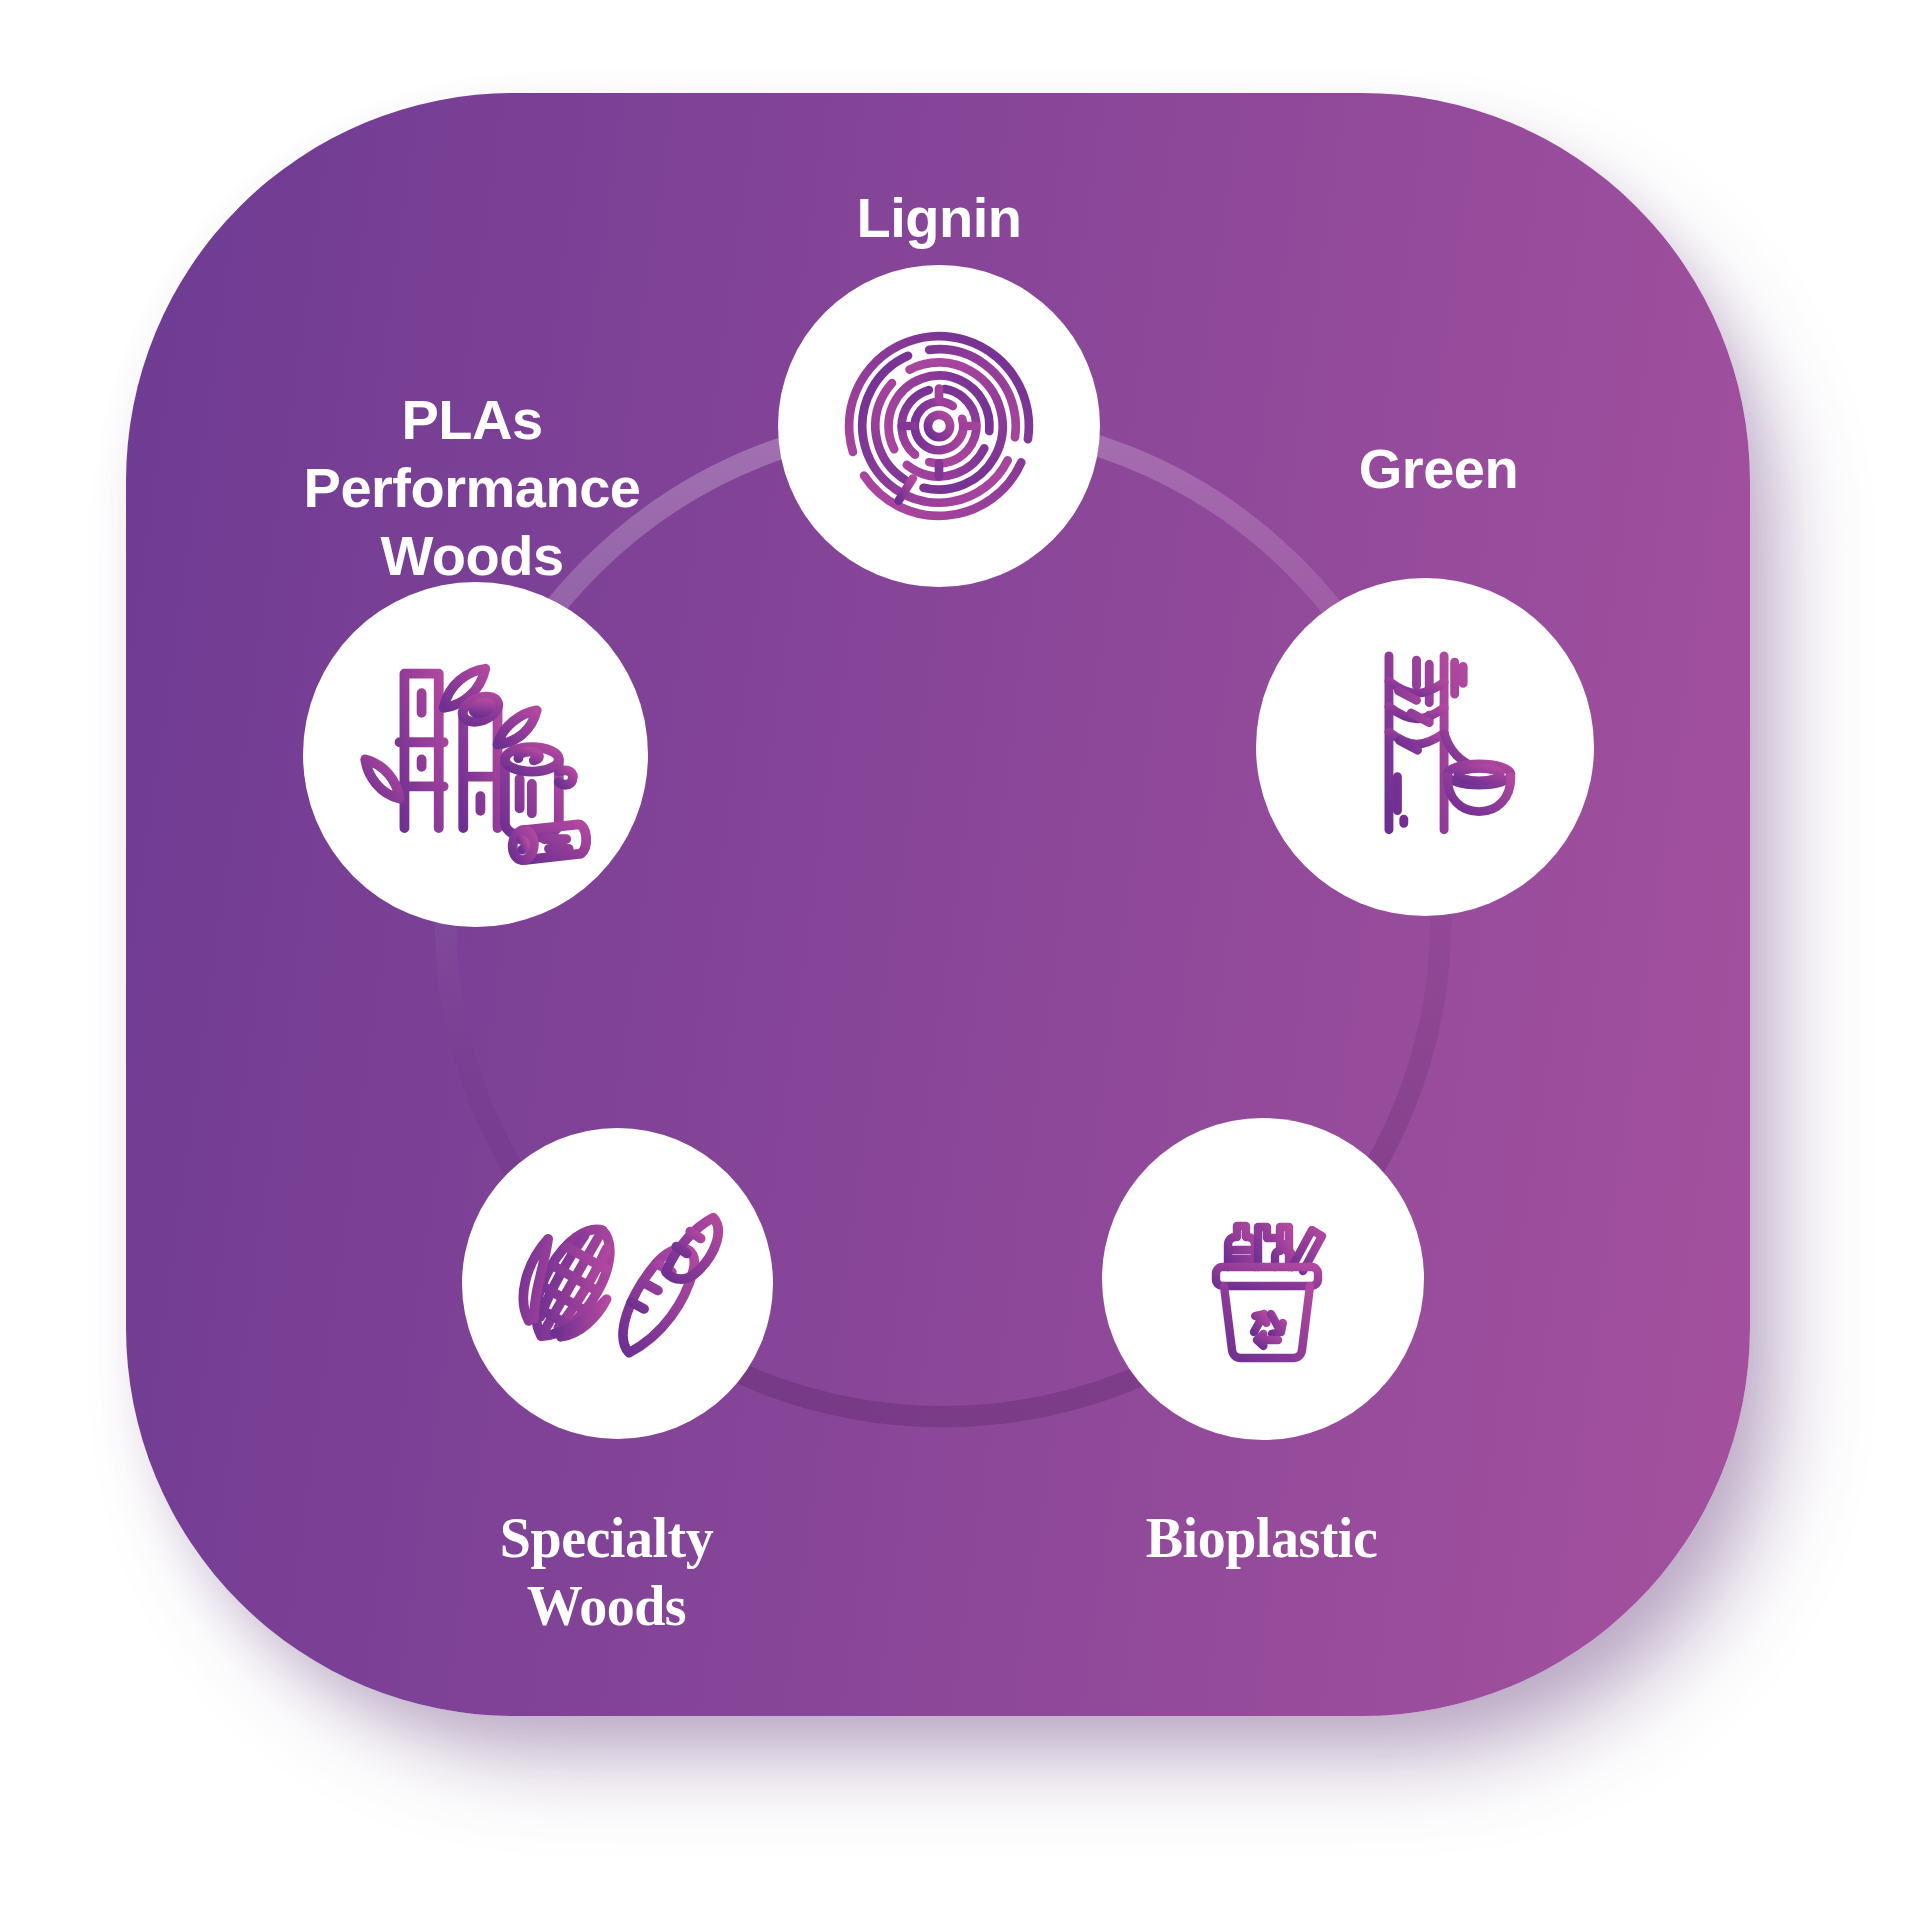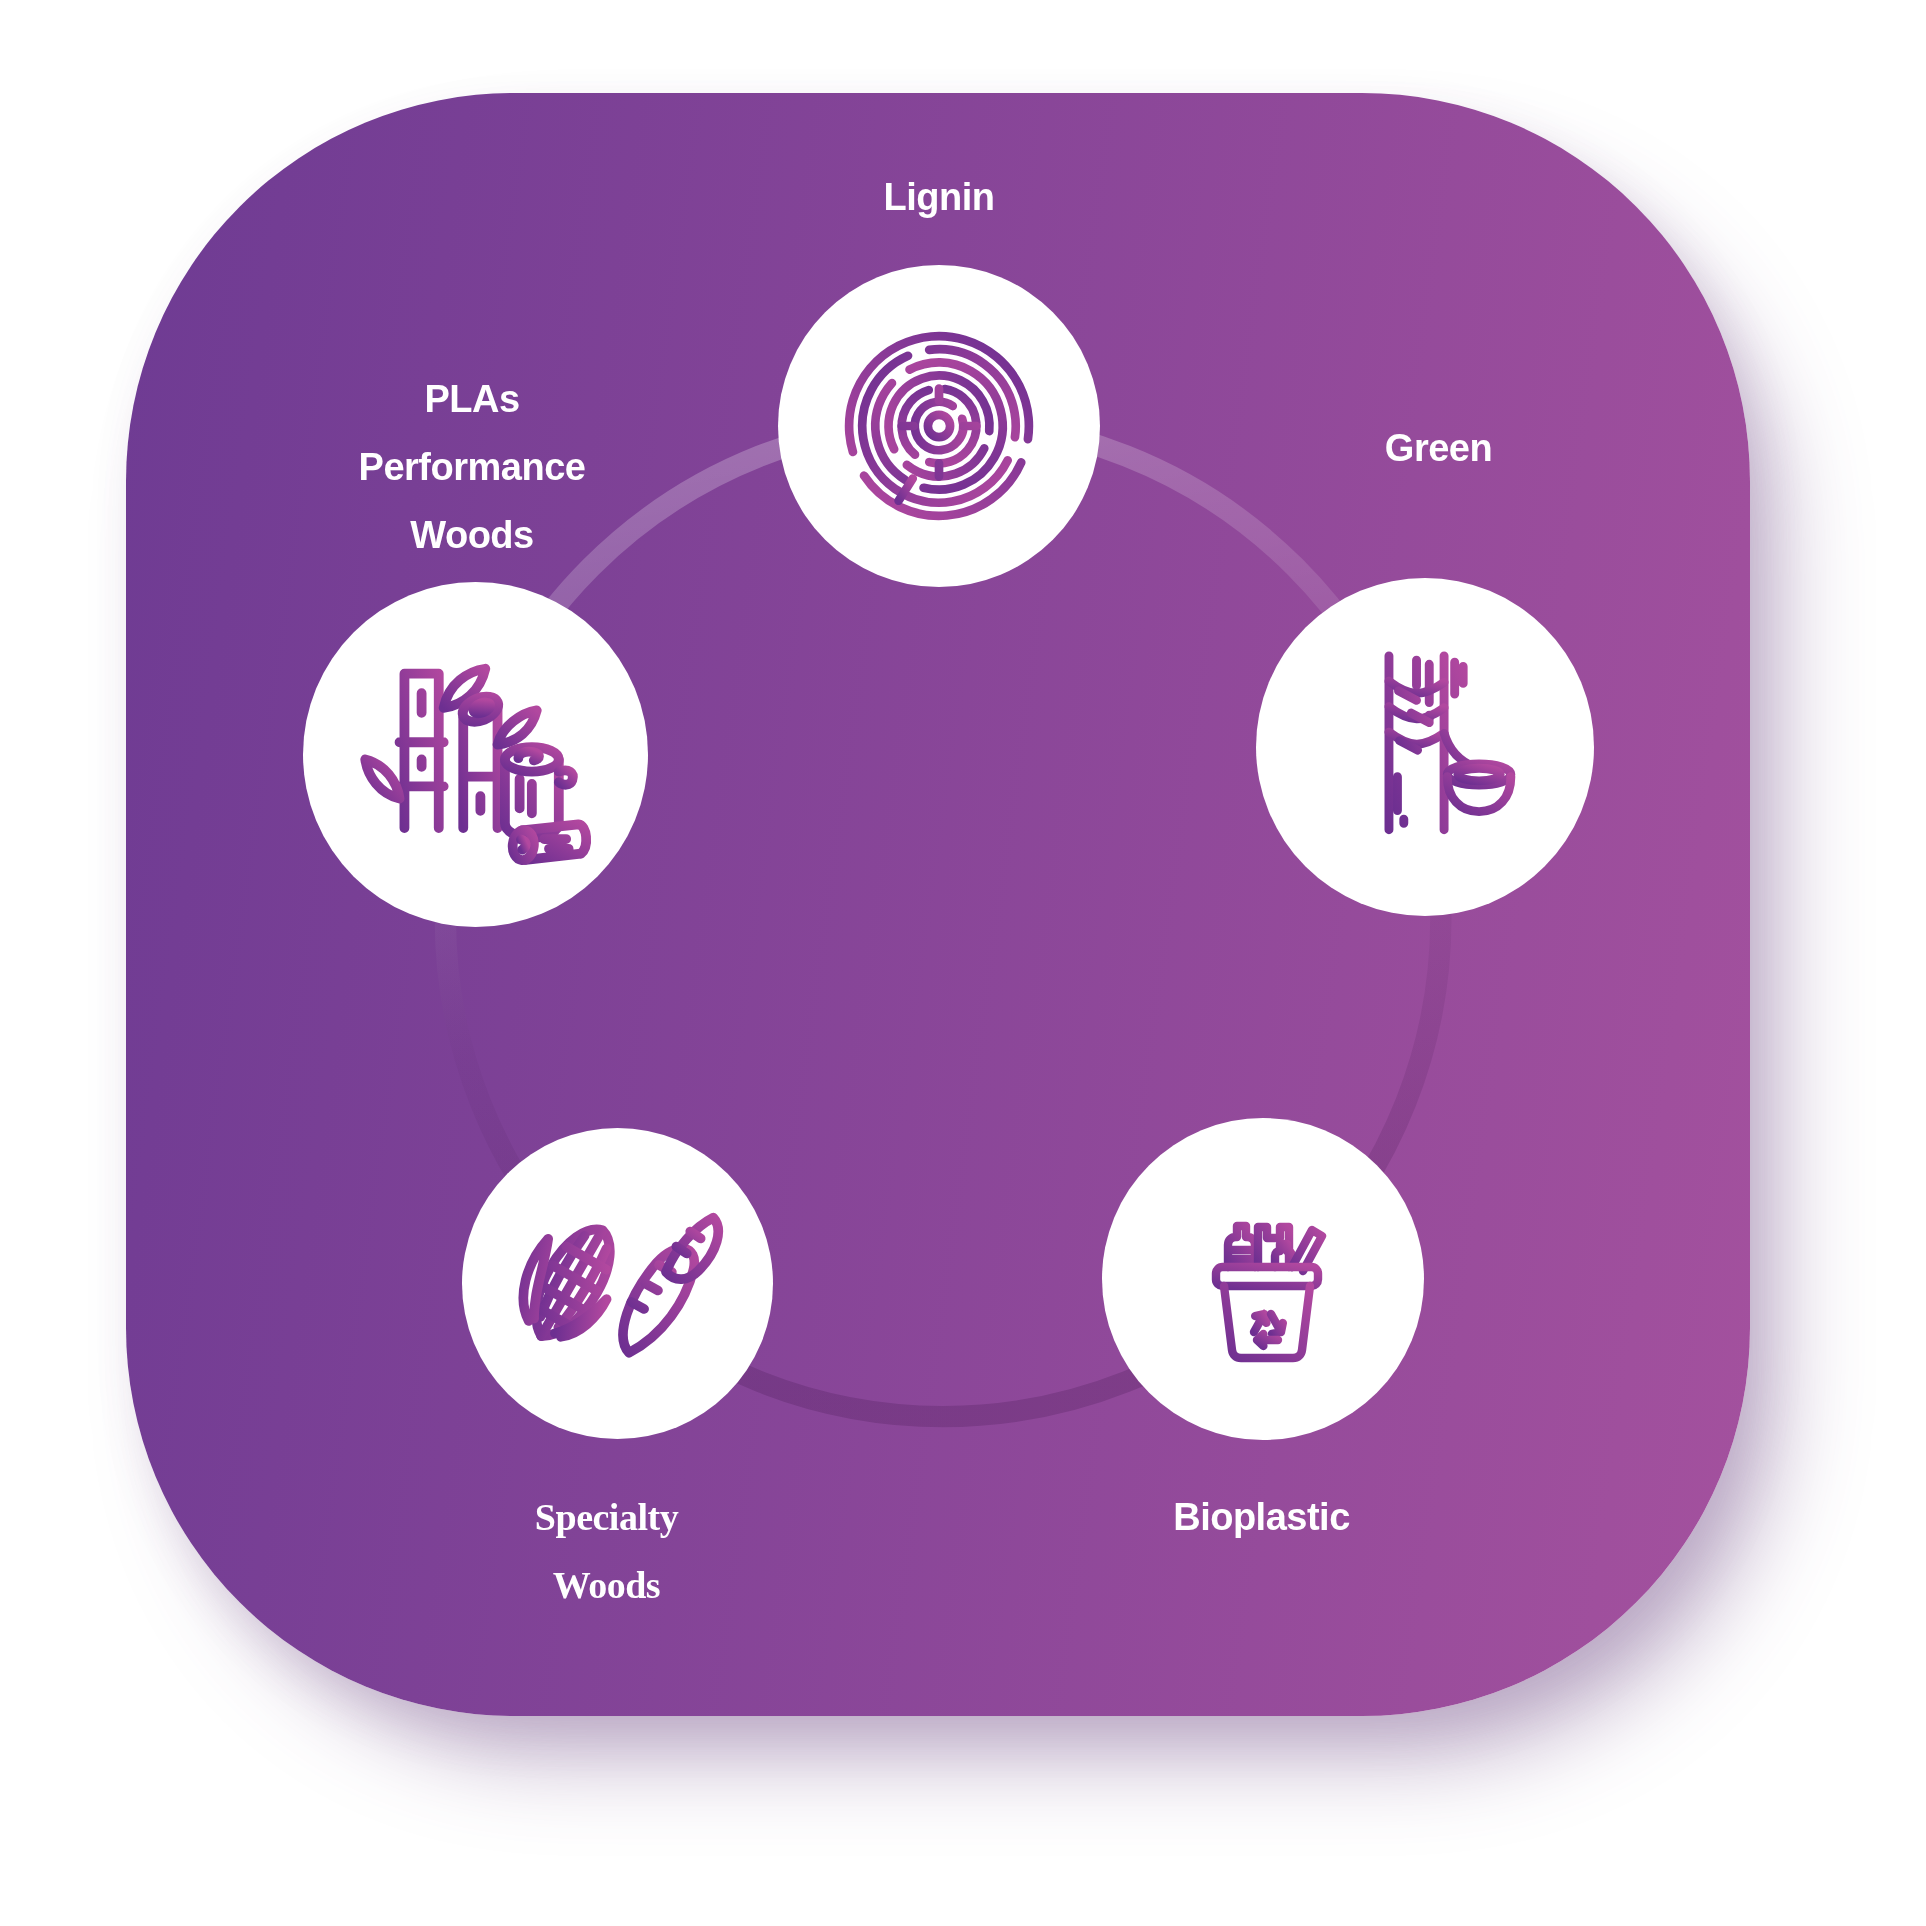--- a/index.html
+++ b/index.html
@@ -48,31 +48,32 @@
   .circle-lignin      { left: 778px;  top: 265px;  width: 322px; height: 322px; }
   .circle-hpw         { left: 303px;  top: 582px;  width: 345px; height: 345px; }
   .circle-green-rubber{ left: 1256px; top: 578px;  width: 338px; height: 338px; }
   .circle-plas        { left: 462px;  top: 1128px; width: 311px; height: 311px; }
   .circle-bioplastic  { left: 1102px; top: 1118px; width: 322px; height: 322px; }
 
   .label {
     position: absolute;
     color: var(--label_text, #ffffff);
     font-weight: 700;
-    font-size: 38px;
+    font-size: 56px;
     line-height: 68px;
     letter-spacing: -0.5px;
     text-align: center;
     z-index: 3;
+    margin-top: 21px;
   }
   .label-lignin         { left: 745px;  top: 163px;  width: 388px; }
   .label-hpw            { left: 181px;  top: 365px;  width: 582px; }
   .label-green-rubber   { left: 1196px; top: 414px;  width: 485px; }
   .label-specialty-plas { left: 364px;  top: 1483px; width: 485px; font-family: Liberation Serif, serif; }
-  .label-bioplastic     { left: 1019px; top: 1483px; width: 485px; }
+  .label-bioplastic     { left: 1019px; top: 1483px; width: 485px; font-family: Liberation Serif, serif; }
 </style>
 </head>
 <body>
 
 <div class="stage">
 
   <div class="card"></div>
 
   <svg class="ring-layer" width="1926" height="1926" viewBox="0 0 1985 1985">
     <defs>

